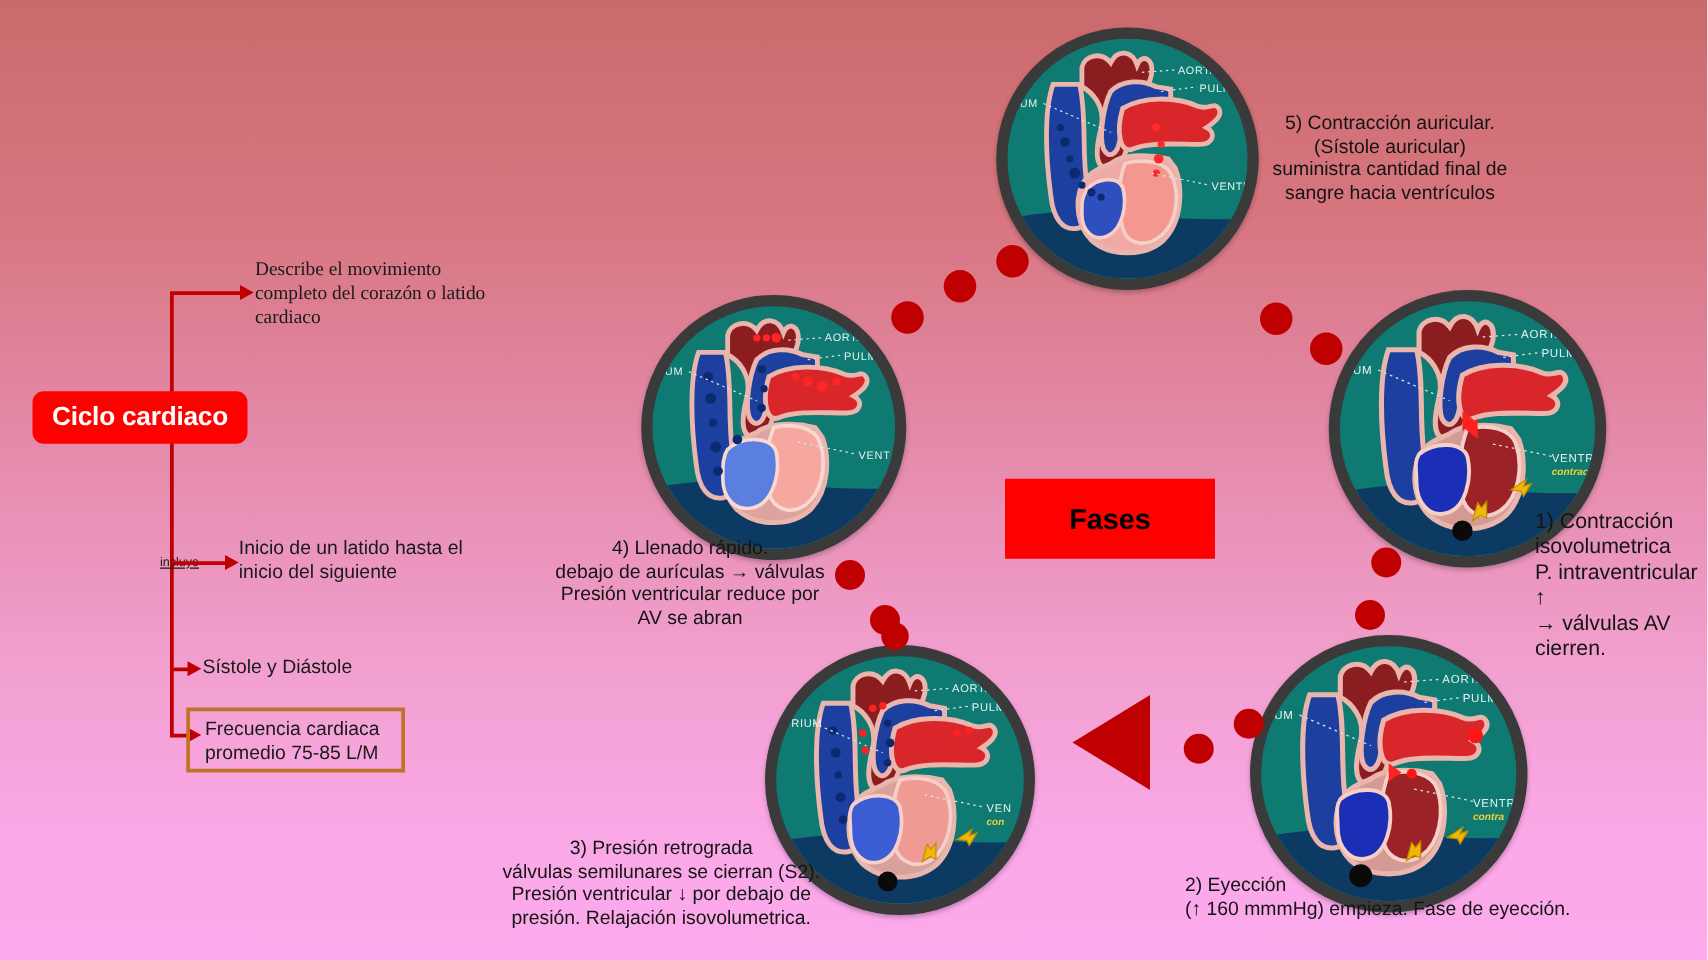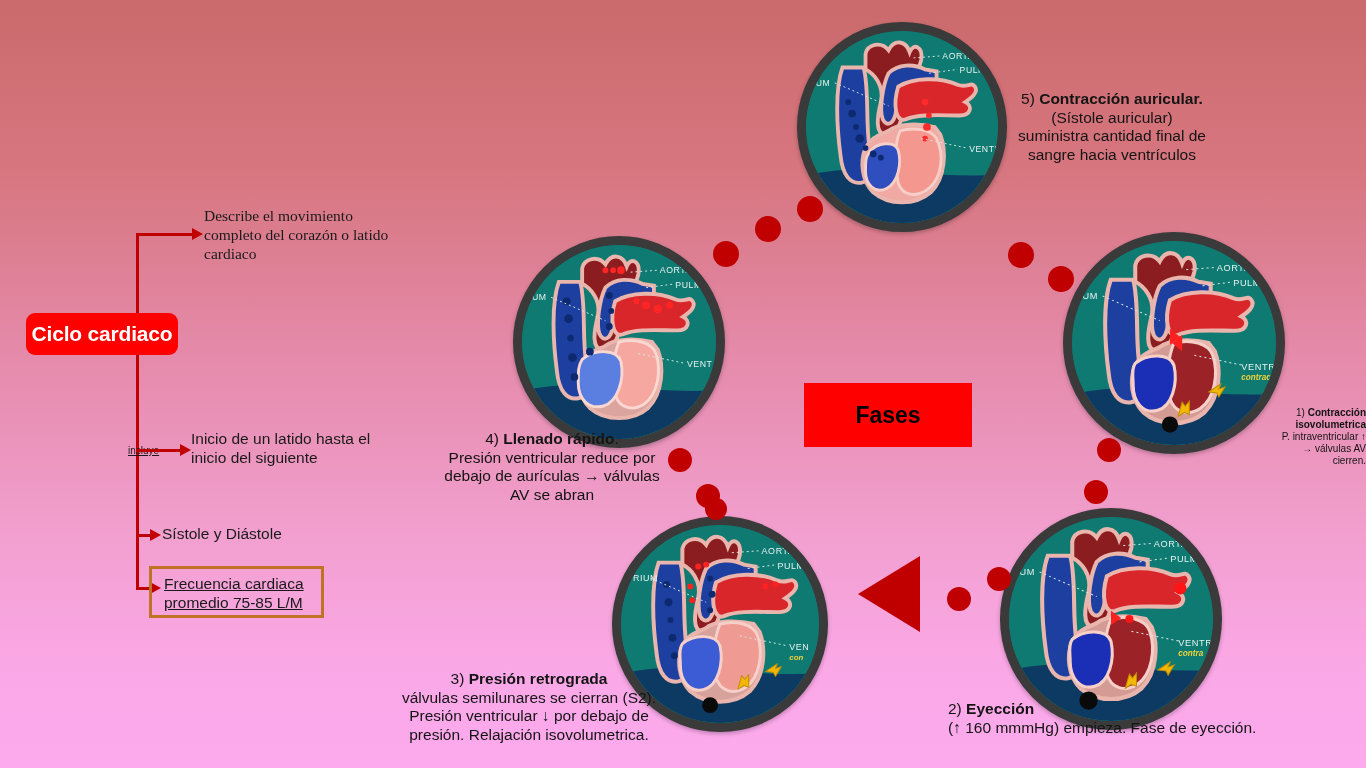--- a/index.html
+++ b/index.html
@@ -83,21 +83,21 @@
     box-shadow: 0 2px 4px rgba(0,0,0,0.25);
   }
   .heart-circle svg { display: block; width: 100%; height: 100%; }
 
   
   .phase-caption {
     position: absolute;
     color: #141414;
     line-height: 1.2;
   }
-  .phase-caption b { font-weight: bold; }
+  .phase-caption b { font-weight: normal; }
 
   
   .dot {
     position: absolute;
     border-radius: 50%;
     background: #c00000;
   }
 
   
   #big-triangle {
@@ -112,35 +112,35 @@
 <body>
 
 <div id="slide">
 
   <div class="mm-stem" style="left:136px; top:234px; width:3px; height:355px;"></div>
 
   <div class="arrow-h" style="left:136px; top:233px; width:58px;"></div>
   <div class="arrow-head" style="left:192px; top:228px;"></div>
   <div class="mm-text" style="left:204px; top:207px; width:208px; font-size:15.5px;font-family:Liberation Serif, serif;">Describe el movimiento completo del corazón o latido cardiaco</div>
 
-  <div class="mm-box" style="left:26px; top:313px; width:152px; height:42px; font-size:21px;">Ciclo cardiaco</div>
+  <div class="mm-box" style="left:26px; top:313px; width:172px; height:42px; font-size:21px;">Ciclo cardiaco</div>
 
   <div class="mm-text" style="left:128px; top:445px; font-size:10px;text-decoration:underline;">incluye</div>
 
   <div class="arrow-h" style="left:136px; top:449px; width:46px;"></div>
   <div class="arrow-head" style="left:180px; top:444px;"></div>
   <div class="mm-text" style="left:191px; top:430px; width:180px; font-size:15.5px;">Inicio de un latido hasta el inicio del siguiente</div>
 
   <div class="arrow-h" style="left:136px; top:534px; width:16px;"></div>
   <div class="arrow-head" style="left:150px; top:529px;"></div>
   <div class="mm-text" style="left:162px; top:525px; font-size:15.5px;">Sístole y Diástole</div>
 
   <div class="arrow-h" style="left:136px; top:587px; width:16px;"></div>
   <div class="arrow-head" style="left:150px; top:582px;"></div>
-  <div class="frec-box" style="left:149px; top:566px; width:175px; height:52px; font-size:15.5px;text-decoration:underline;">Frecuencia cardiaca promedio 75-85 L/M</div>
+  <div class="frec-box" style="left:149px; top:566px; width:175px; height:52px; font-size:15.5px;">Frecuencia cardiaca promedio 75-85 L/M</div>
 
   <div id="fases-box" style="left:804px; top:383px; width:168px; height:64px; font-size:23px;">Fases</div>
 
   <div class="heart-circle" style="left:797px; top:22px; width:210px; height:210px;">
     <svg viewBox="0 0 200 200">
       <defs>
         <clipPath id="c5">
             <circle cx="100" cy="100" r="100"></circle>
           </clipPath>
       </defs>
@@ -233,21 +233,21 @@
 
         <g fill="#f2b705" stroke="#c08c00" stroke-width="1">
           <path d="M134,148 l12,-8 l-2,5 l6,-2 l-6,10 l-2,-4 z"></path>
           <path d="M104,172 l4,-14 l3,4 l4,-5 l0,13 l-5,-2 z"></path>
         </g>
         <circle cx="96" cy="180" r="8" fill="#0a0a0a"></circle>
       </g>
     </svg>
   </div>
 
-  <div class="phase-caption" style="left:1228px; top:407px; width:138px; text-align:right; font-size:10px;">
+  <div class="phase-caption" style="left:1228px; top:407px; width:138px; text-align:left; font-size:17px;">
     <div><span>1) </span><b>Contracción</b></div>
     <div><b>isovolumetrica</b></div>
     <div>P. intraventricular ↑</div>
     <div>→ válvulas AV</div>
     <div>cierren.</div>
   </div>
 
   <div class="heart-circle" style="left:1000px; top:508px; width:222px; height:222px;">
     <svg viewBox="0 0 200 200">
       <defs>
@@ -408,22 +408,22 @@
             <text x="158" y="44">PULM. A</text>
           <text x="0" y="57">RIUM</text>
             <text x="170" y="126">VENT</text>
         </g>
       </g>
     </svg>
   </div>
 
   <div class="phase-caption" style="left:421px; top:430px; width:262px; text-align:center; font-size:15.5px;">
     <div><span>4) </span><b>Llenado rápido</b><span>.</span></div>
+    <div>debajo de aurículas → válvulas</div>
     <div>Presión ventricular reduce por</div>
-    <div>debajo de aurículas → válvulas</div>
     <div>AV se abran</div>
   </div>
 
   <div class="dot" style="left:696px; top:484px; width:24px; height:24px;"></div>
   <div class="dot" style="left:668px; top:448px; width:24px; height:24px;"></div>
   <div class="dot" style="left:713px; top:241px; width:26px; height:26px;"></div>
   <div class="dot" style="left:755px; top:216px; width:26px; height:26px;"></div>
   <div class="dot" style="left:797px; top:196px; width:26px; height:26px;"></div>
 
   <div class="dot" style="left:1008px; top:242px; width:26px; height:26px;"></div>

